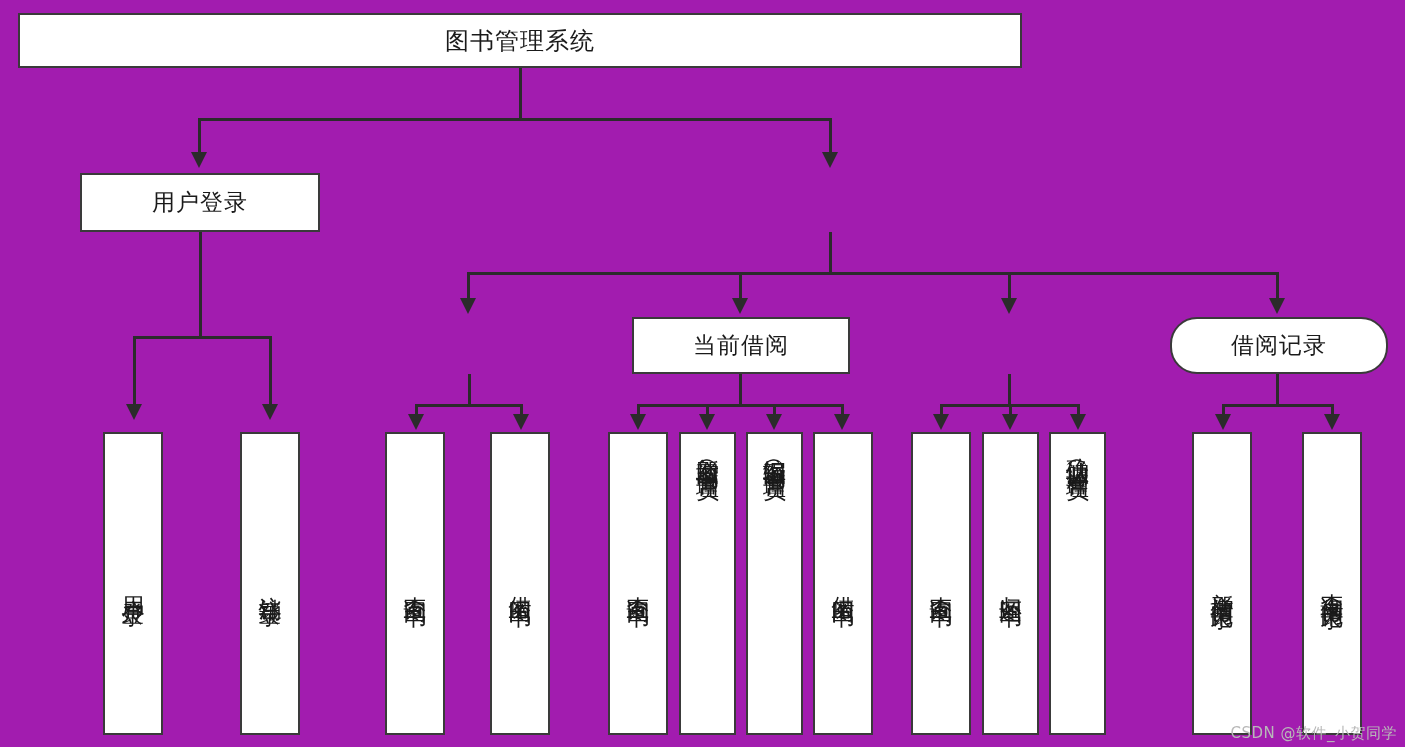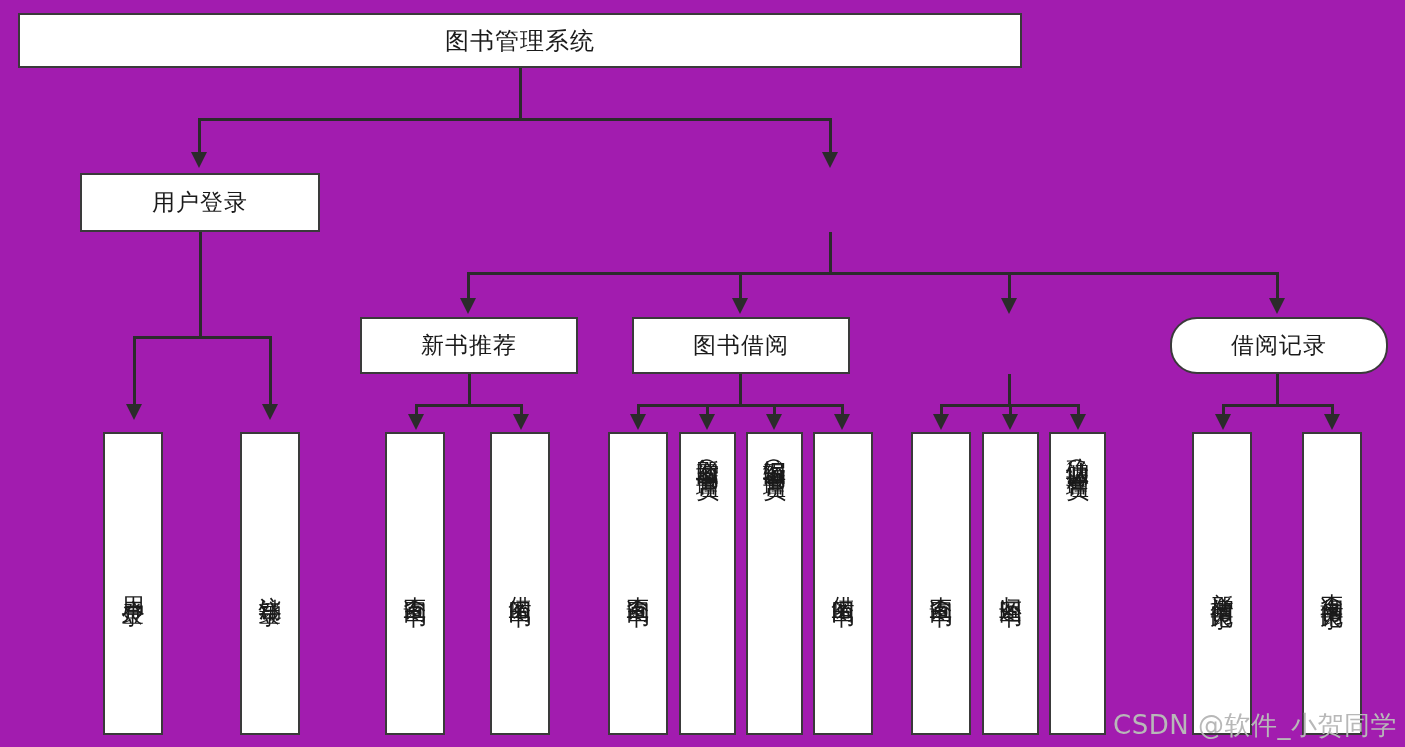--- a/index.html
+++ b/index.html
@@ -71,21 +71,21 @@
     border-left:8px solid transparent;
     border-right:8px solid transparent;
     border-top:16px solid #2b2b2b;
     z-index:2;
   }
   
   #watermark{
     position:absolute;
     right:8px;
     bottom:4px;
-    font-size:26px;
+    font-size:15px;
     color:#b8b8b8;
     letter-spacing:0.5px;
     white-space:nowrap;
     z-index:9;
     font-family:"DejaVu Sans","Liberation Sans",sans-serif;
   }
 </style>
 </head>
 <body>
 
@@ -120,25 +120,22 @@
   <div class="edge hline" style="left:467px; top:272px; width:812px; height:3px;"></div>
   <div class="edge vline" style="left:467px; top:272px; width:3px; height:28px;"></div>
   <div class="arrow" style="left:460px; top:298px;"></div>
   <div class="edge vline" style="left:739px; top:272px; width:3px; height:28px;"></div>
   <div class="arrow" style="left:732px; top:298px;"></div>
   <div class="edge vline" style="left:1008px; top:272px; width:3px; height:28px;"></div>
   <div class="arrow" style="left:1001px; top:298px;"></div>
   <div class="edge vline" style="left:1276px; top:272px; width:3px; height:28px;"></div>
   <div class="arrow" style="left:1269px; top:298px;"></div>
 
-  <div class="node h" style="left:360px; top:317px; width:218px; height:57px;">
-    <span class="lbl">新书推荐</span>
-  </div>
   <div class="node h" style="left:632px; top:317px; width:218px; height:57px;">
-    <span class="lbl">图书借阅</span>
+    <span class="lbl">当前借阅</span>
   </div>
   <div class="node h" style="left:1170px; top:317px; width:218px; height:57px;border-radius:27px;">
     <span class="lbl">借阅记录</span>
   </div>
 
   <div class="edge vline" style="left:468px; top:374px; width:3px; height:30px;"></div>
   <div class="edge hline" style="left:415px; top:404px; width:108px; height:3px;"></div>
   <div class="edge vline" style="left:415px; top:404px; width:3px; height:12px;"></div>
   <div class="arrow" style="left:408px; top:414px;"></div>
   <div class="edge vline" style="left:520px; top:404px; width:3px; height:12px;"></div>

